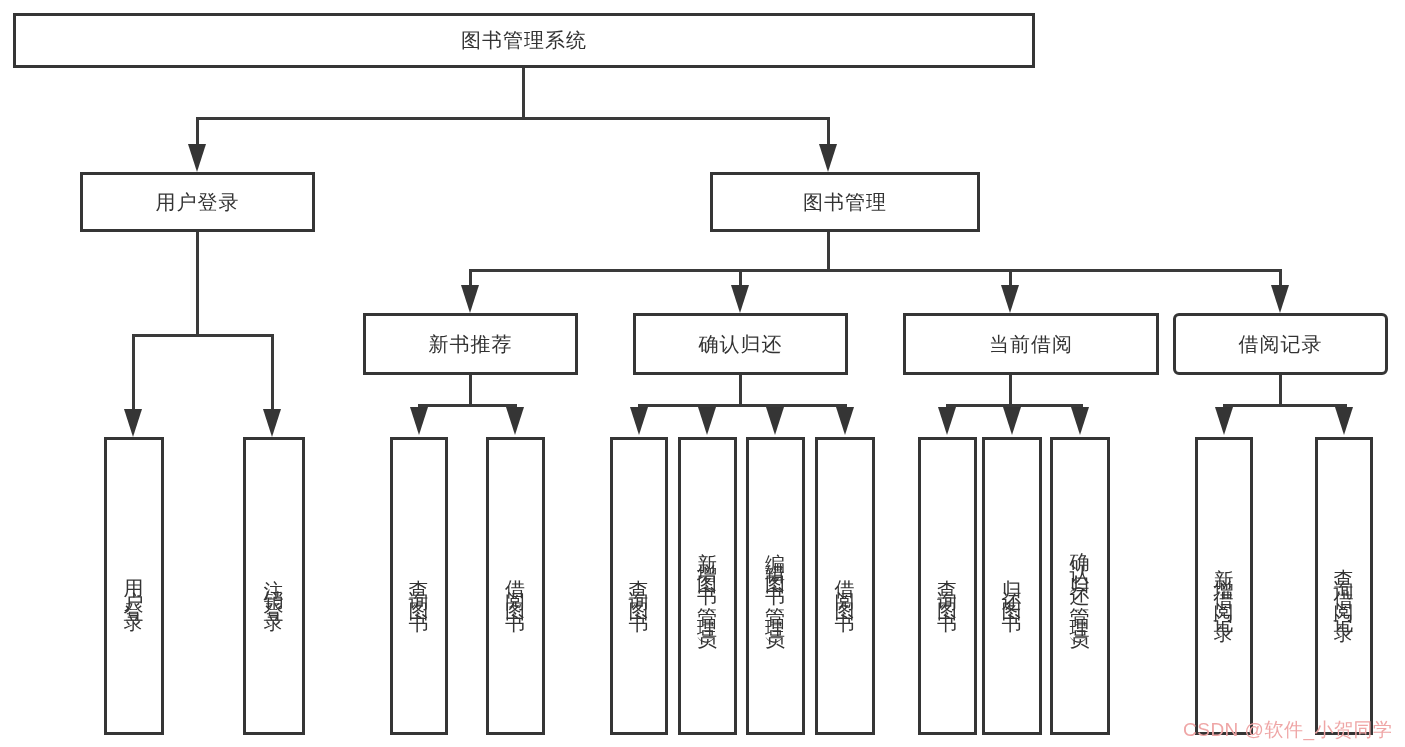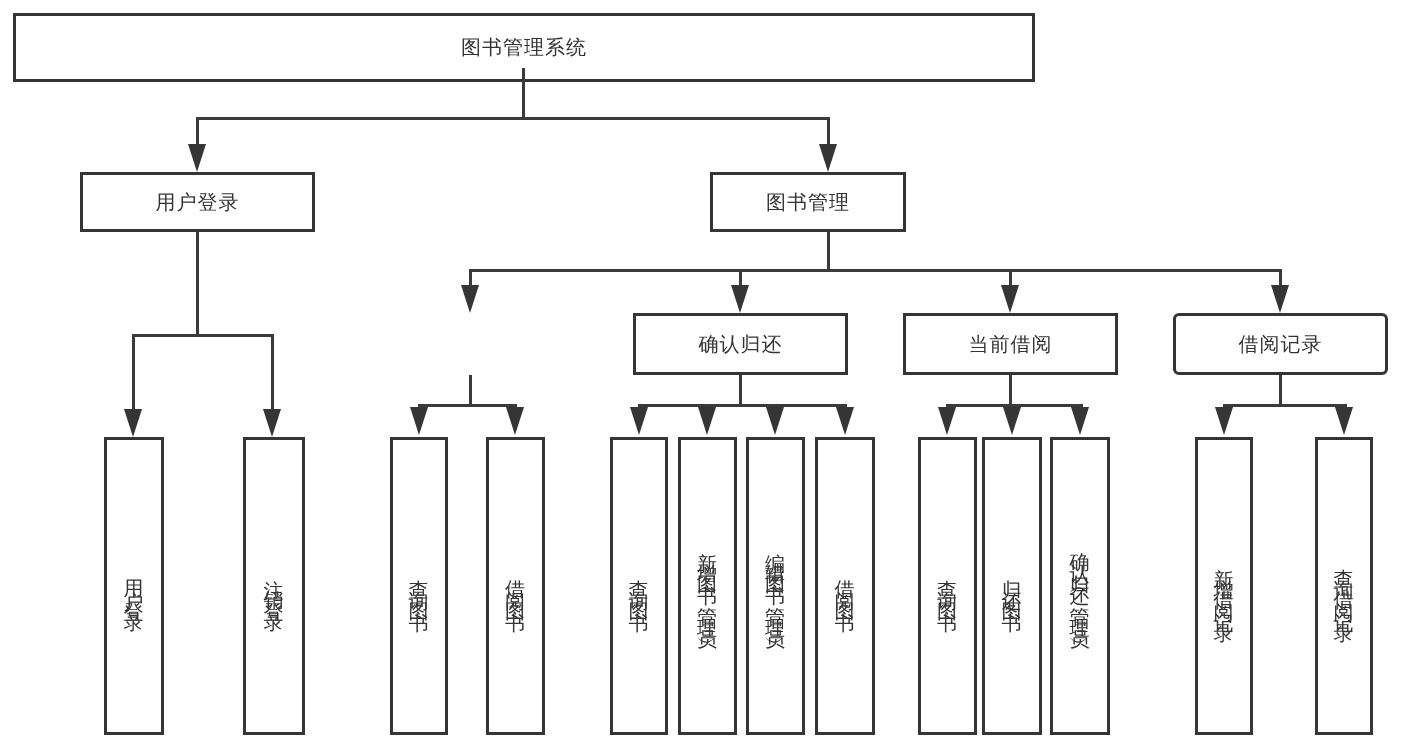--- a/index.html
+++ b/index.html
@@ -48,35 +48,35 @@
     letter-spacing: 0.5px;
     z-index: 10;
     white-space: nowrap;
   }
 </style>
 </head>
 <body>
 
 <div id="canvas">
 
-  <div class="box h-box" style="left:13px; top:13px; width:1022px; height:69px;">
+  <div class="box h-box" style="left:13px; top:13px; width:1022px; height:55px;">
     <span>图书管理系统</span>
   </div>
 
   <div class="vl" style="left:522px; top:68px; height:52px;"></div>
   <div class="hl" style="left:196px; top:117px; width:634px;"></div>
   <div class="vl" style="left:196px; top:117px; height:32px;"></div>
   <div class="ar" style="left:188px; top:144px;"></div>
   <div class="vl" style="left:827px; top:117px; height:32px;"></div>
   <div class="ar" style="left:819px; top:144px;"></div>
 
   <div class="box h-box" style="left:80px; top:172px; width:235px; height:60px;">
     <span>用户登录</span>
   </div>
-  <div class="box h-box" style="left:710px; top:172px; width:196px; height:60px;">
+  <div class="box h-box" style="left:710px; top:172px; width:270px; height:60px;">
     <span>图书管理</span>
   </div>
 
   <div class="vl" style="left:196px; top:232px; height:105px;"></div>
   <div class="hl" style="left:132px; top:334px; width:142px;"></div>
   <div class="vl" style="left:132px; top:334px; height:80px;"></div>
   <div class="ar" style="left:124px; top:409px;"></div>
   <div class="vl" style="left:271px; top:334px; height:80px;"></div>
   <div class="ar" style="left:263px; top:409px;"></div>
 
@@ -84,24 +84,27 @@
   <div class="hl" style="left:469px; top:269px; width:813px;"></div>
   <div class="vl" style="left:469px; top:269px; height:20px;"></div>
   <div class="ar" style="left:461px; top:285px;"></div>
   <div class="vl" style="left:739px; top:269px; height:20px;"></div>
   <div class="ar" style="left:731px; top:285px;"></div>
   <div class="vl" style="left:1009px; top:269px; height:20px;"></div>
   <div class="ar" style="left:1001px; top:285px;"></div>
   <div class="vl" style="left:1279px; top:269px; height:20px;"></div>
   <div class="ar" style="left:1271px; top:285px;"></div>
 
+  <div class="box h-box" style="left:363px; top:313px; width:215px; height:62px;">
+    <span>新书推荐</span>
+  </div>
   <div class="box h-box" style="left:633px; top:313px; width:215px; height:62px;">
     <span>确认归还</span>
   </div>
-  <div class="box h-box" style="left:903px; top:313px; width:215px; height:62px;">
+  <div class="box h-box" style="left:903px; top:313px; width:256px; height:62px;">
     <span>当前借阅</span>
   </div>
   <div class="box h-box" style="left:1173px; top:313px; width:215px; height:62px;border-radius:6px;">
     <span>借阅记录</span>
   </div>
 
   <div class="vl" style="left:469px; top:375px; height:32px;"></div>
   <div class="hl" style="left:418px; top:404px; width:99px;"></div>
   <div class="ar" style="left:410px; top:407px;"></div>
   <div class="ar" style="left:506px; top:407px;"></div>
@@ -161,14 +164,15 @@
     <span>确认归还（管理员）</span>
   </div>
 
   <div class="box v-box" style="left:1195px; top:437px; width:58px; height:298px;">
     <span>新增借阅记录</span>
   </div>
   <div class="box v-box" style="left:1315px; top:437px; width:58px; height:298px;">
     <span>查询借阅记录</span>
   </div>
 
+  <div class="watermark">CSDN @软件_小贺同学</div>
 
 </div>
 
 </body></html>

